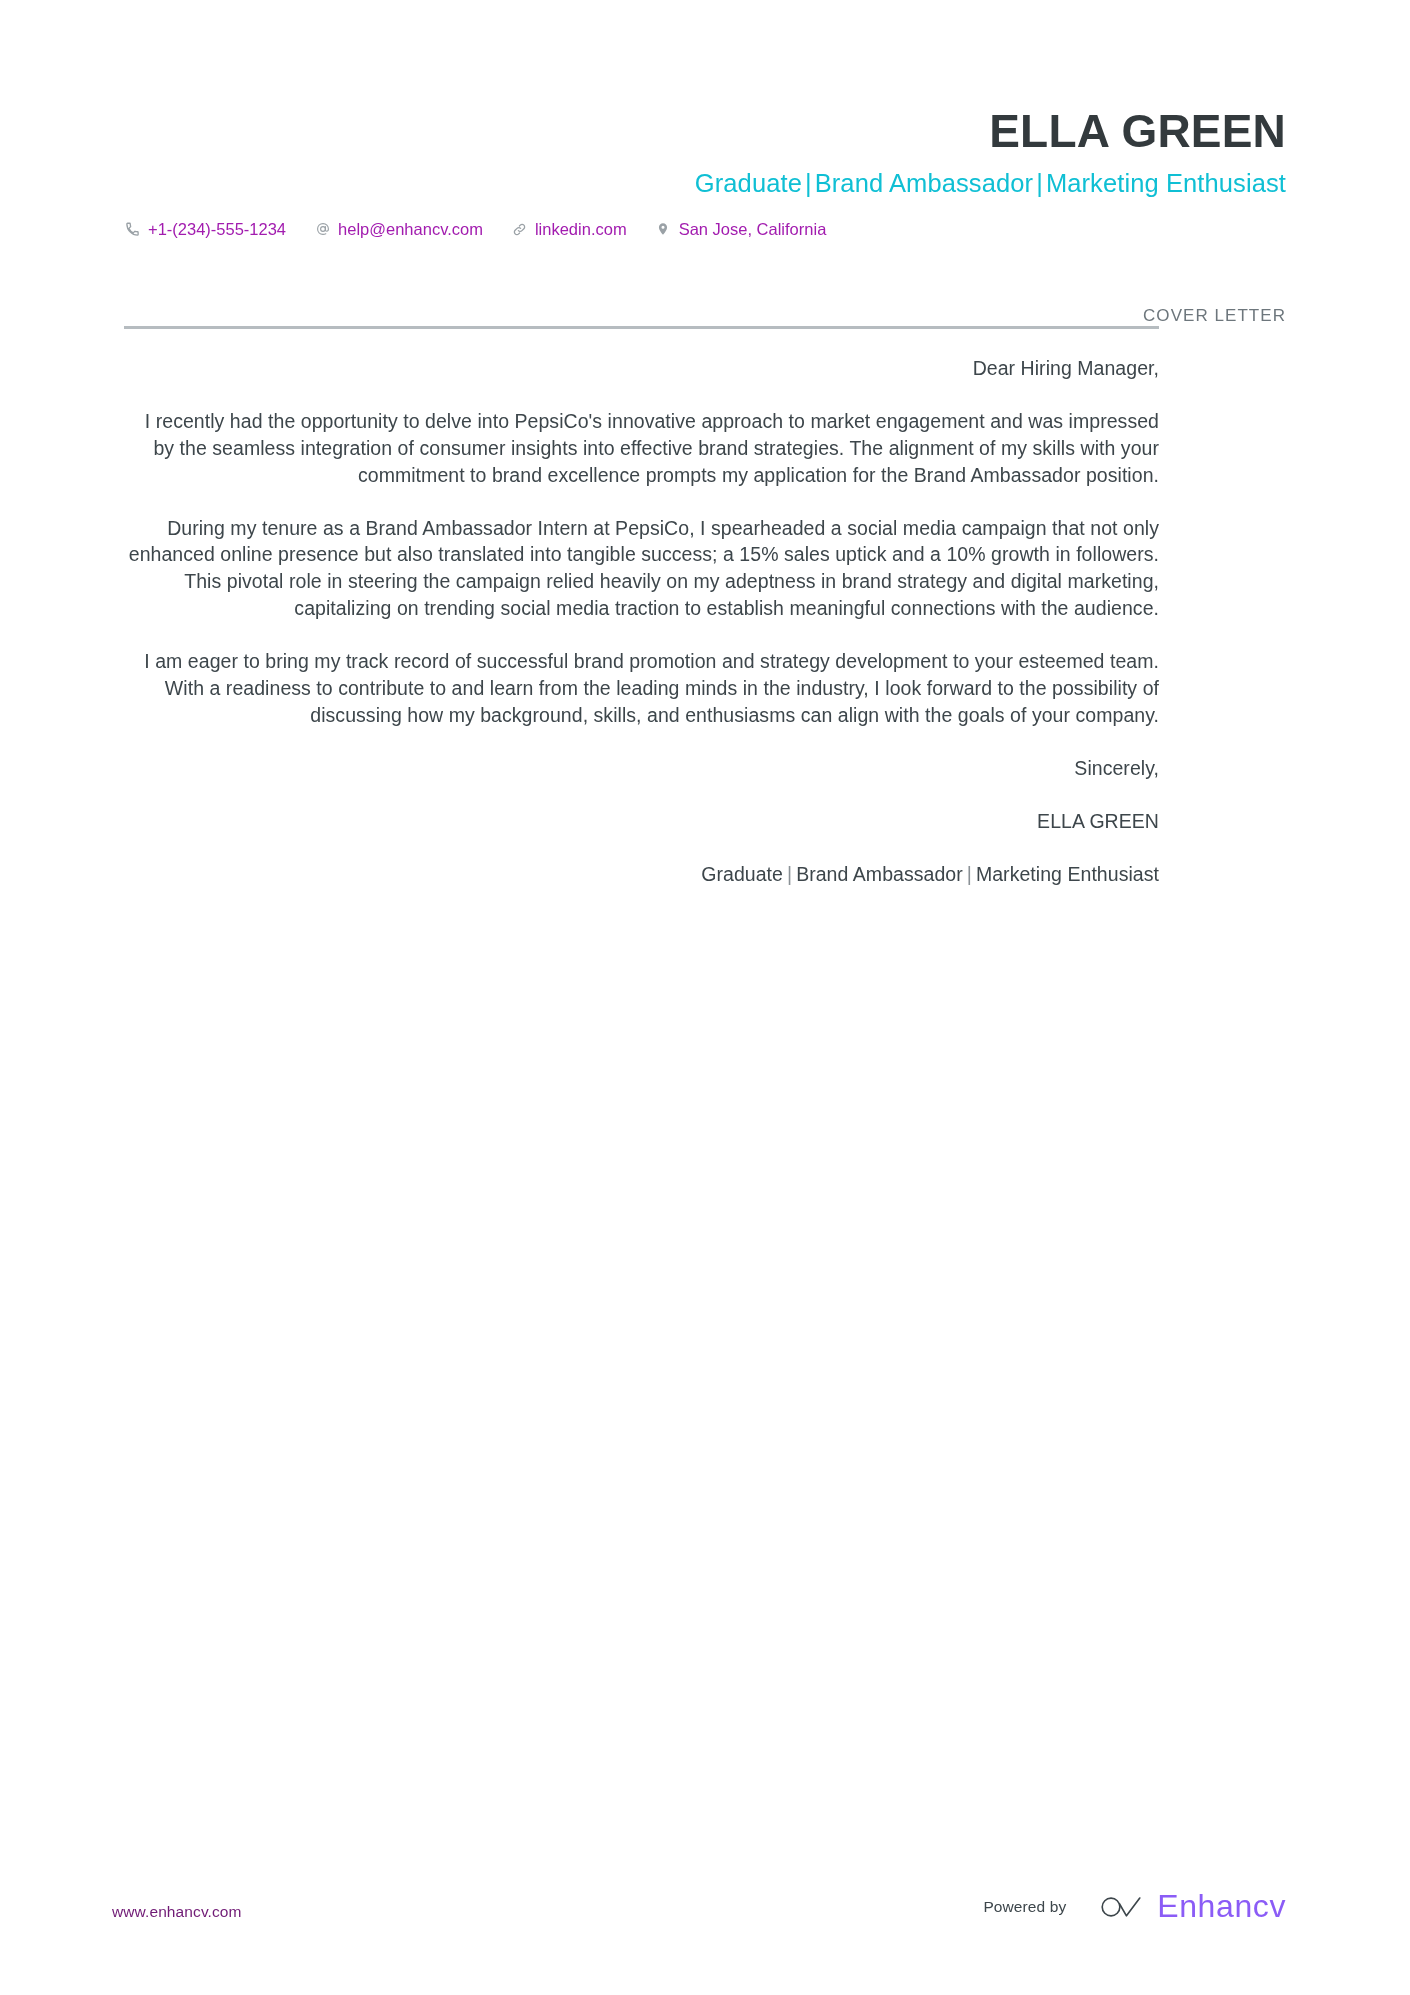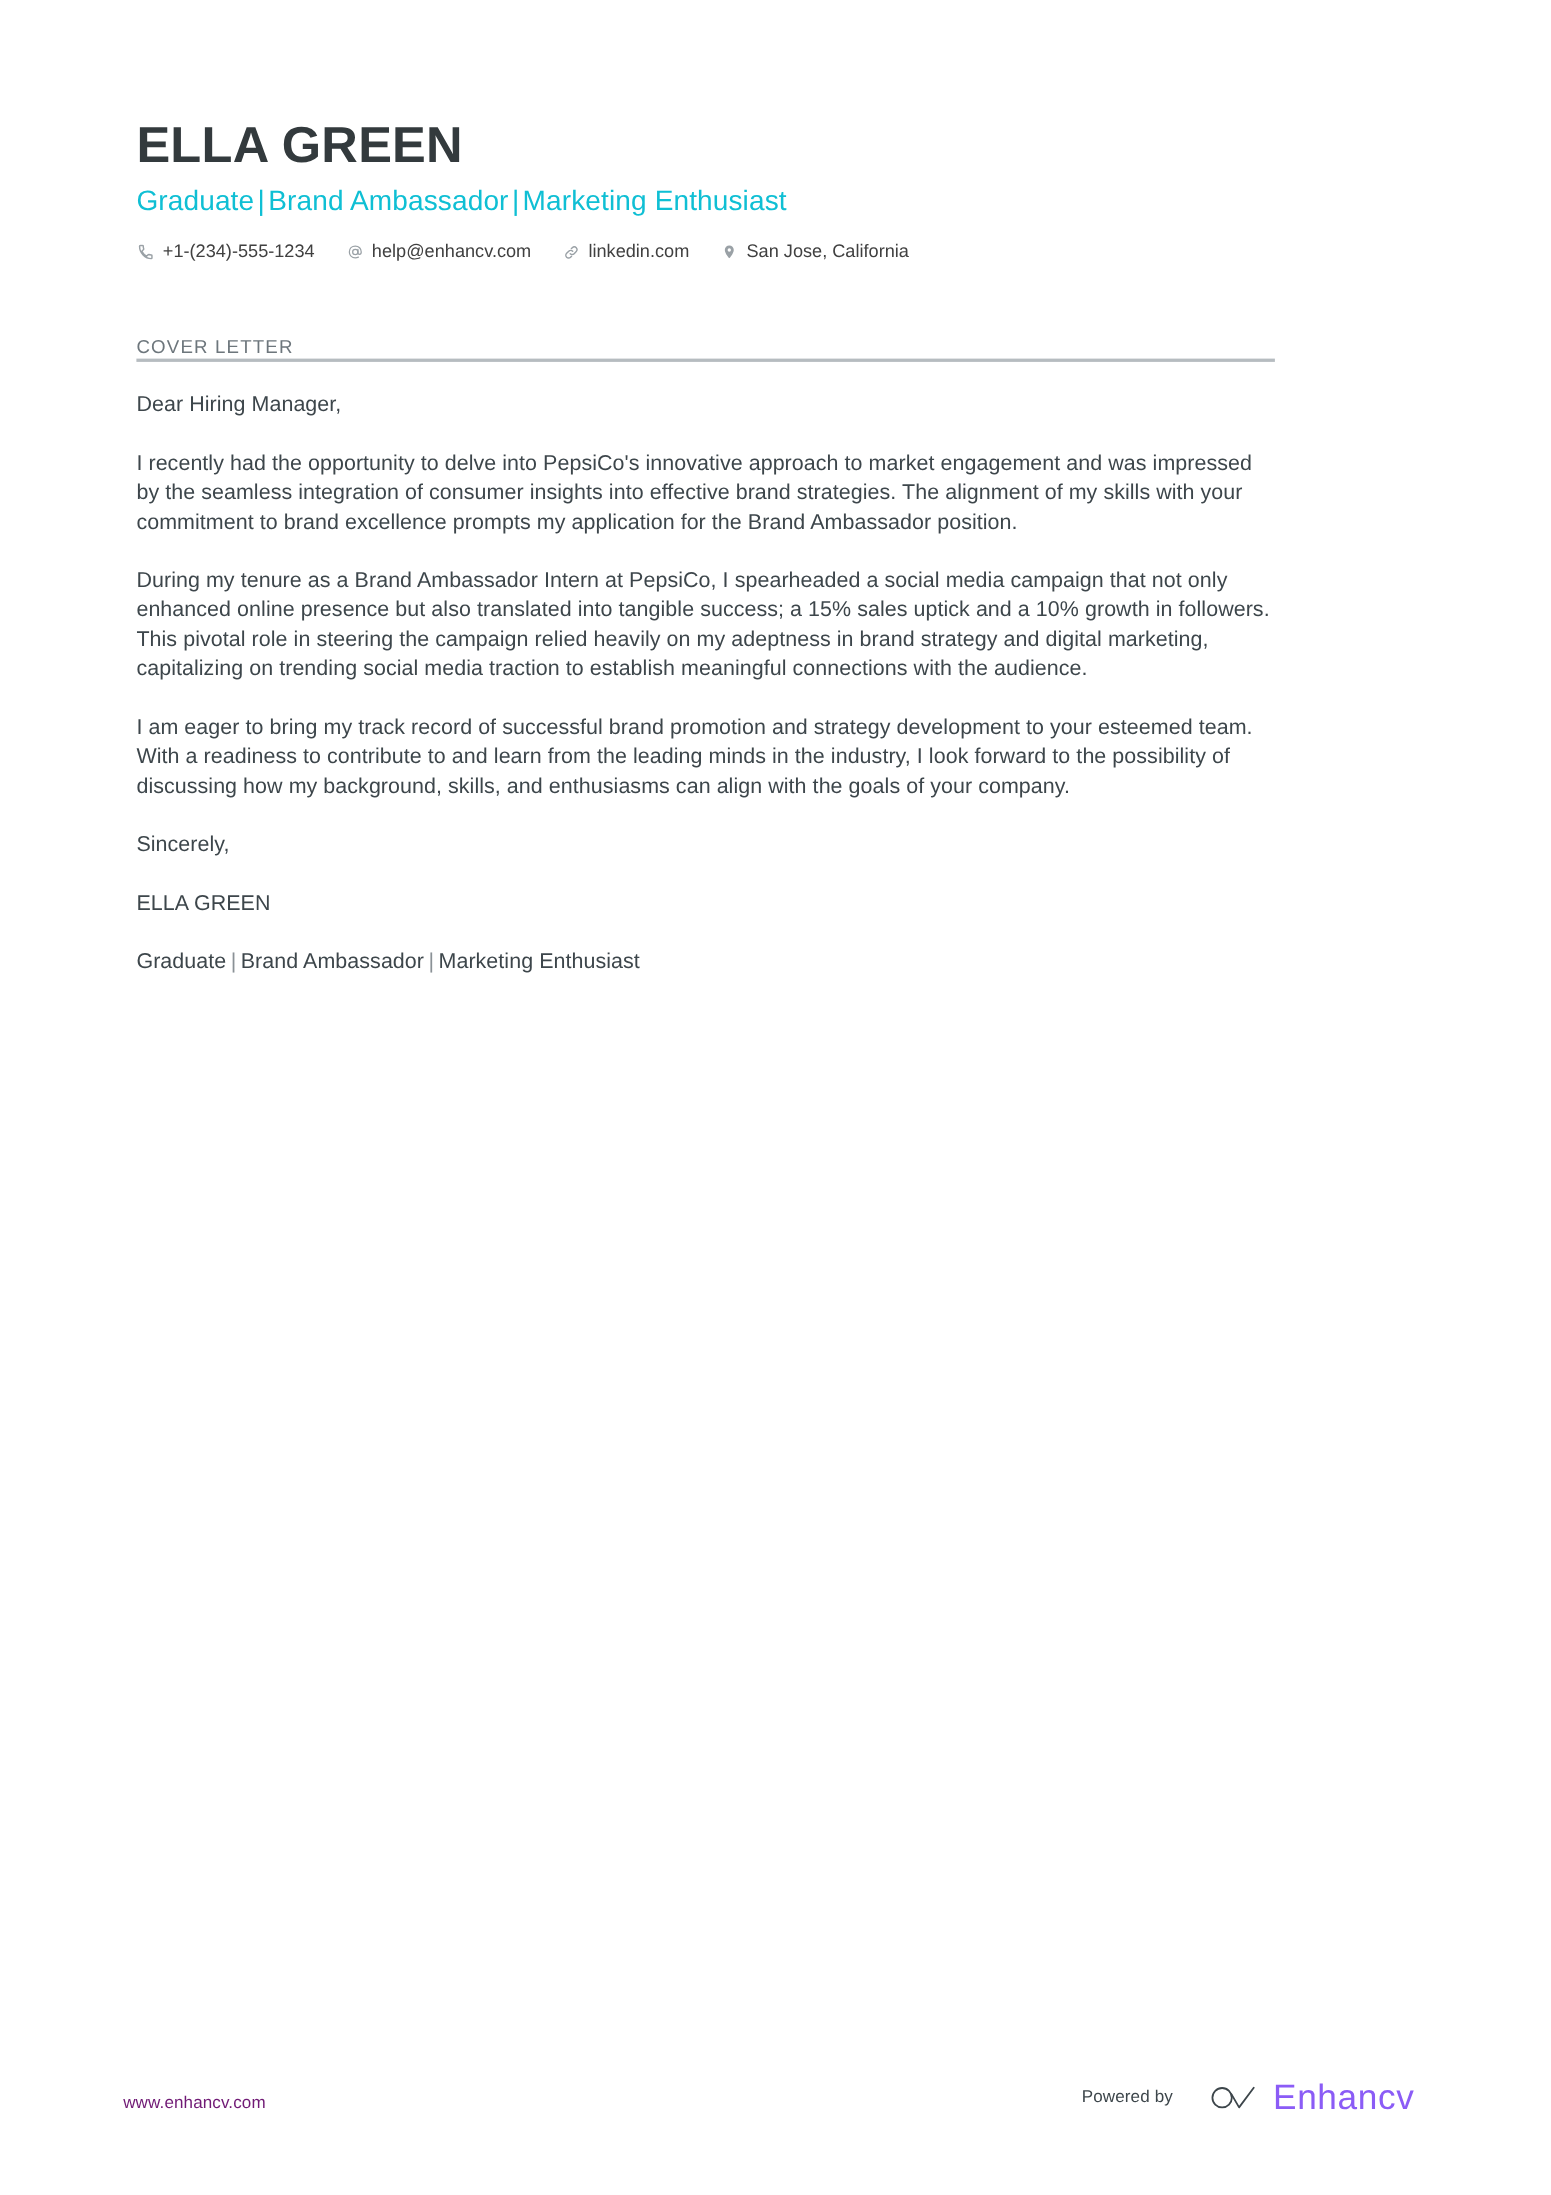--- a/index.html
+++ b/index.html
@@ -14,20 +14,21 @@
     color: #3b4348;
     -webkit-font-smoothing: antialiased;
     position: relative;
     overflow: hidden;
   }
 
   .page {
     position: absolute;
     inset: 0;
     background: #ffffff;
+    text-align: right;
   }
 
   .content {
     position: absolute;
     left: 124px;
     top: 0;
     width: 1162px;
   }
 
   
@@ -58,21 +59,21 @@
   }
 
   
   .contact-row {
     margin-top: 22px;
     display: flex;
     align-items: center;
     flex-wrap: wrap;
     gap: 0;
     font-size: 16.5px;
-    color: #404040;
+    color: #a21caf;
   }
   .contact-item {
     display: flex;
     align-items: center;
     margin-right: 28px;
     white-space: nowrap;
   }
   .contact-item .ico {
     display: inline-flex;
     align-items: center;

